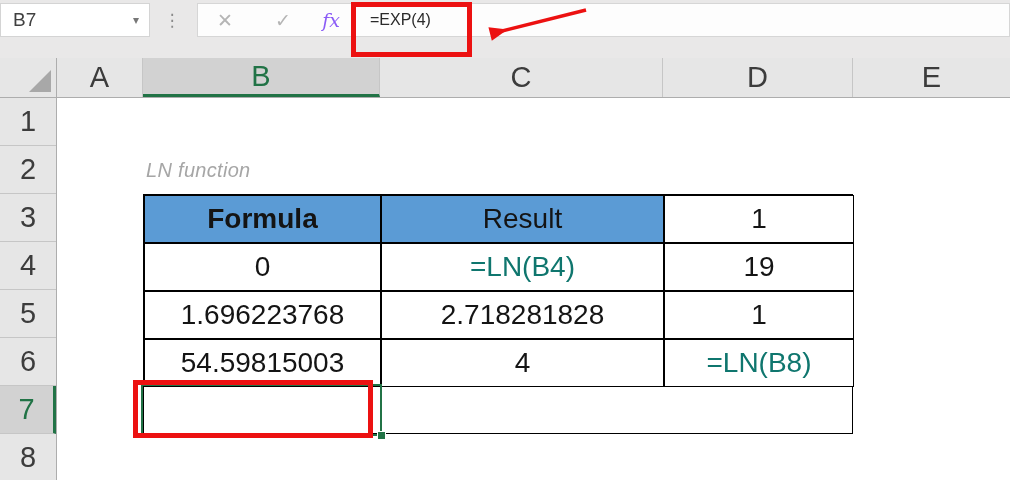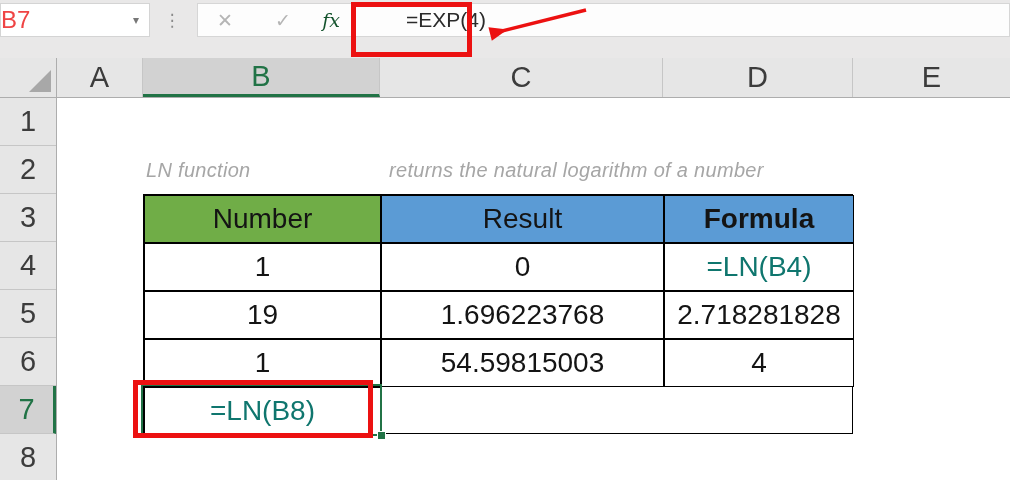--- a/index.html
+++ b/index.html
@@ -3,33 +3,33 @@
 <meta charset="utf-8">
 <style>
   * { margin:0; padding:0; box-sizing:border-box; }
   body { font-family:"Liberation Sans","DejaVu Sans",sans-serif; background:#fff; }
   .screen { position:relative; width:1010px; height:480px; overflow:hidden; background:#fff; }
 
   
   .topbar { position:absolute; left:0; top:0; width:1010px; height:58px; background:#e9e8e8; }
   .name-box { position:absolute; left:0; top:3px; width:150px; height:34px; background:#fff;
               border:1px solid #d4d4d4; display:flex; align-items:center; }
-  .name-box .nb-text { font-size:24px; color:#ef4444; flex:1; }
+  .name-box .nb-text { padding-left:12px; font-size:19px; color:#404040; flex:1; }
   .nb-drop { width:26px; text-align:center; color:#777; font-size:12px; cursor:pointer; }
   .more-dots { position:absolute; left:163px; top:3px; width:18px; height:34px; display:flex;
                align-items:center; justify-content:center; color:#8a8a8a; font-size:17px; }
   .fx-panel { position:absolute; left:197px; top:3px; width:813px; height:34px; background:#fdfdfd;
               border:1px solid #d6d6d6; }
   .fxp-icon { position:absolute; top:0; height:32px; display:flex; align-items:center; justify-content:center; }
   .icon-cancel { left:14px; width:26px; color:#b5b5b5; font-size:19px; }
   .icon-enter  { left:72px; width:26px; color:#b5b5b5; font-size:19px; }
-  .icon-fx     { left:118px; width:30px; color:#14532d; font-size:19px;
+  .icon-fx     { left:118px; width:30px; color:#8b5cf6; font-size:19px;
                  font-family:"DejaVu Serif",serif; font-style:italic; }
   .formula-text { position:absolute; left:172px; top:0; height:32px; display:flex; align-items:center;
-                  font-size:21px; color:#2b2b2b;margin-left:36px; }
+                  font-size:16px; color:#2b2b2b; }
 
   
   .red-box { position:absolute; border:5px solid #ec1111; background:transparent; z-index:60; pointer-events:none; }
   .red-box-formula { left:351px; top:2px; width:121px; height:55px; }
   .red-box-cell { left:133px; top:380px; width:240px; height:58px; }
   .red-arrow-svg { position:absolute; left:468px; top:0; z-index:61; pointer-events:none; }
 
   
   .select-all { position:absolute; left:0; top:58px; width:57px; height:40px; background:#e6e6e6;
                 border-right:1px solid #adadad; border-bottom:1px solid #adadad; }
@@ -121,26 +121,24 @@
     <div class="row-h">4</div>
     <div class="row-h">5</div>
     <div class="row-h">6</div>
     <div class="row-h sel">7</div>
     <div class="row-h" style="height:46px;border-bottom:none">8</div>
   </div>
 
   <div class="grid"></div>
 
   <div class="note-text note-title">LN function</div>
-  <div class="note-text note-desc">returns the natural logarithm of a number</div>
 
   <div class="ln-table">
-    <div class="cell hdr-green">Number</div>
+    <div class="cell hdr-blue bold">Formula</div>
     <div class="cell hdr-blue">Result</div>
-    <div class="cell hdr-blue bold">Formula</div>
 
     <div class="cell">1</div>
     <div class="cell">0</div>
     <div class="cell formula">=LN(B4)</div>
 
     <div class="cell">19</div>
     <div class="cell">1.696223768</div>
 
     <div class="cell">2.718281828</div>
     <div class="cell">1</div>

